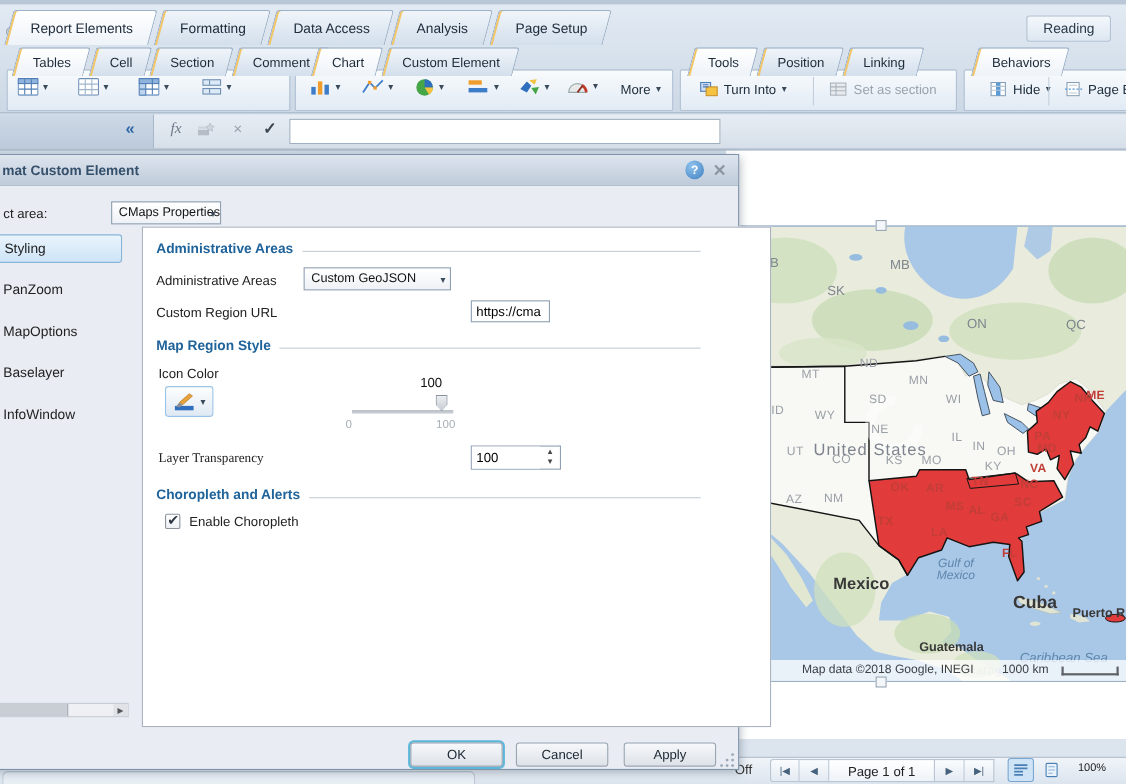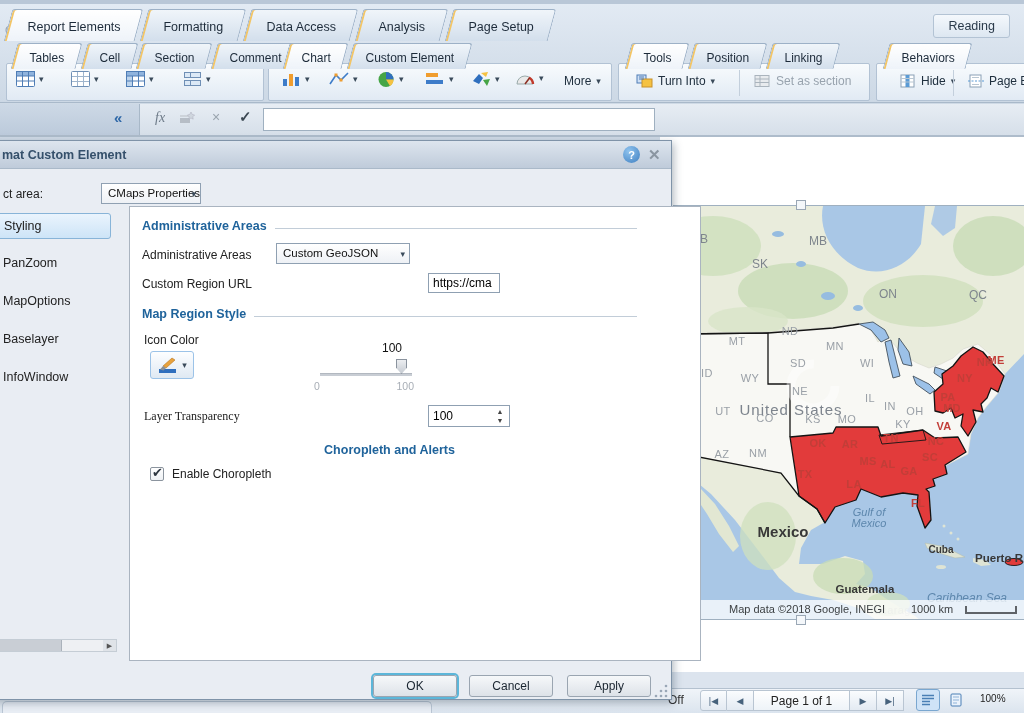--- a/index.html
+++ b/index.html
@@ -50,21 +50,21 @@
   .canvas{position:absolute;left:660px;top:137px;width:364px;height:535px;background:#ffffff;z-index:1;}
   .canvas-bottom{position:absolute;left:660px;top:672px;width:364px;height:16px;background:#dce4ee;z-index:1;}
   .map{position:absolute;left:673px;top:205px;width:351px;height:415px;overflow:hidden;z-index:2;
     border-top:1px solid #9fb0c0;border-bottom:1px solid #9fb0c0;background:#a9c7e6;}
   .map svg{position:absolute;left:0;top:0;z-index:1;}
   .ml{position:absolute;transform:translate(-50%,-50%);white-space:nowrap;z-index:2;}
   .prov{font-size:12px;color:#7e858d;}
   .st{font-size:11px;color:#9aa0a7;letter-spacing:.4px;}
   .red{font-size:11px;color:#c23e38;font-weight:bold;letter-spacing:.3px;}
   .cty{font-size:15px;color:#7d848d;letter-spacing:1px;}
-  .city{font-size:10px;color:#383838;font-weight:bold;}
+  .city{font-size:16px;color:#383838;font-weight:bold;}
   .city.big{font-size:15px;}
   .city.sm{font-size:11.5px;}
   .wtr{font-size:11px;color:#5d87ad;font-style:italic;}
   .wtr.big{font-size:12px;}
   .under{opacity:.45;}
   .attr-bar{position:absolute;left:0;right:0;bottom:0;height:19px;background:rgba(255,255,255,.75);z-index:3;}
   .attr-text{position:absolute;left:56px;top:3px;font-size:11px;color:#3c4043;}
   .scale-text{position:absolute;left:238px;top:3px;font-size:11px;color:#3c4043;}
   .scale-bracket{position:absolute;left:292px;top:6px;width:52px;height:8px;
     border-left:2px solid #5f6368;border-right:2px solid #5f6368;border-bottom:2px solid #5f6368;}
@@ -521,21 +521,21 @@
       <div class="slider-min">0</div>
       <div class="slider-max">100</div>
 
       <span class="flabel" style="left:14px;top:202px;font-family:Liberation Serif, serif;">Layer Transparency</span>
       <div class="spin">
         <input type="text" value="100" style="">
         <div class="up">▲</div>
         <div class="dn">▼</div>
       </div>
 
-      <div class="sect" style="left:12px;top:236px;flex-direction:column;">
+      <div class="sect" style="left:12px;top:236px;">
         <b>Choropleth and Alerts</b>
           <span class="rule"></span>
       </div>
       <div class="chk">
         <span>✔</span>
       </div>
       <span class="chk-label">Enable Choropleth</span>
     </div>
 
     <div class="dlg-btn primary" style="left:380px;">OK</div>

